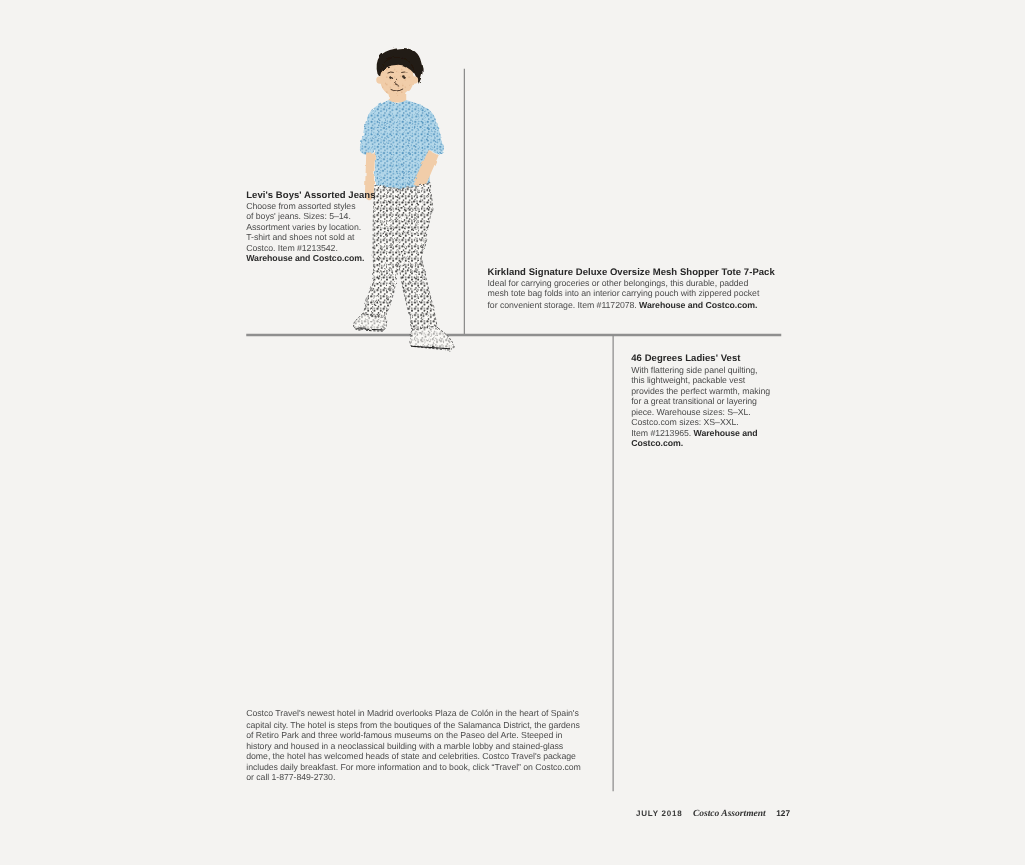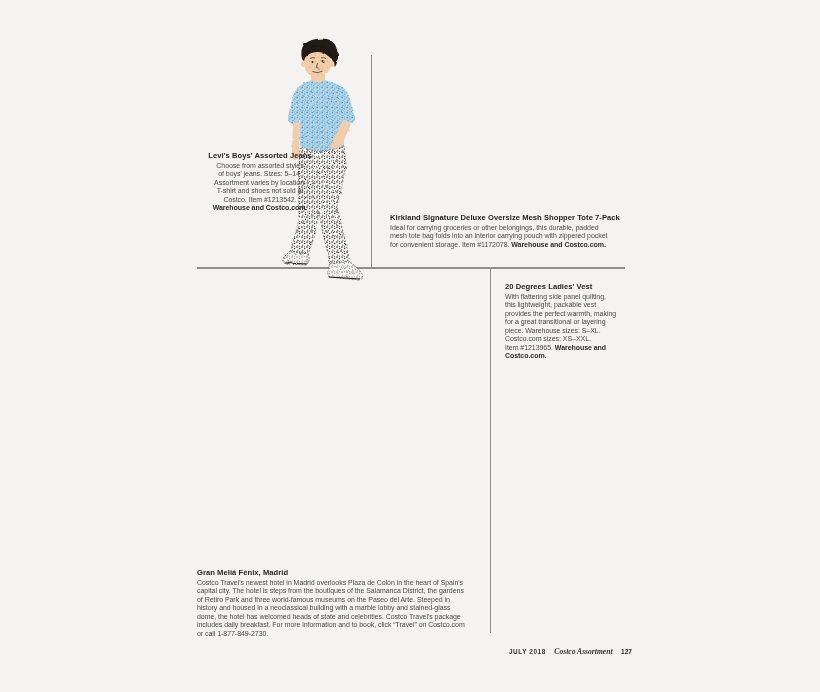--- a/index.html
+++ b/index.html
@@ -20,21 +20,21 @@
   .block{position:absolute;z-index:3;}
   .title{
     font-size:7.6px;line-height:9px;font-weight:bold;color:#272727;
     letter-spacing:.05px;margin-bottom:1.5px;white-space:pre-line;
   }
   .body{
     font-size:7px;line-height:8.5px;letter-spacing:-.05px;white-space:pre-line;
   }
   .body .b{font-weight:bold;color:#2d2d2d;}
 
-  #levis  {left:197px;top:151px;width:126px;text-align:center;}
+  #levis  {left:197px;top:151px;width:126px;}
   #kirkland{left:390px;top:213px;width:252px;}
   #vest   {left:505px;top:282px;width:142px;}
   #hotel  {left:197px;top:568px;width:278px;}
 
   #boy{position:absolute;left:266px;top:36px;width:108px;height:254px;z-index:2;}
 
   #footer{
     position:absolute;left:495px;top:640px;width:137px;z-index:3;
     text-align:right;white-space:nowrap;
   }
@@ -137,33 +137,32 @@
   </div>
 
   <div class="block" id="kirkland">
     <div class="title">Kirkland Signature Deluxe Oversize Mesh Shopper Tote 7-Pack</div>
     <div class="body"><span>Ideal for carrying groceries or other belongings, this durable, padded
 mesh tote bag folds into an interior carrying pouch with zippered pocket
 for convenient storage. Item #1172078. </span><span class="b">Warehouse and Costco.com.</span></div>
   </div>
 
   <div class="block" id="vest">
-    <div class="title">20 Degrees Ladies' Vest</div>
+    <div class="title">46 Degrees Ladies' Vest</div>
     <div class="body"><span>With flattering side panel quilting,
 this lightweight, packable vest
 provides the perfect warmth, making
 for a great transitional or layering
 piece. Warehouse sizes: S–XL.
 Costco.com sizes: XS–XXL.
 Item #1213965. </span><span class="b">Warehouse and
 Costco.com.</span></div>
   </div>
 
   <div class="block" id="hotel">
-    <div class="title">Gran Meliá Fénix, Madrid</div>
     <div class="body"><span>Costco Travel's newest hotel in Madrid overlooks Plaza de Colón in the heart of Spain's
 capital city. The hotel is steps from the boutiques of the Salamanca District, the gardens
 of Retiro Park and three world-famous museums on the Paseo del Arte. Steeped in
 history and housed in a neoclassical building with a marble lobby and stained-glass
 dome, the hotel has welcomed heads of state and celebrities. Costco Travel's package
 includes daily breakfast. For more information and to book, click “Travel” on Costco.com
 or call 1-877-849-2730.</span><span class="b"></span></div>
   </div>
 
   <div id="footer">

